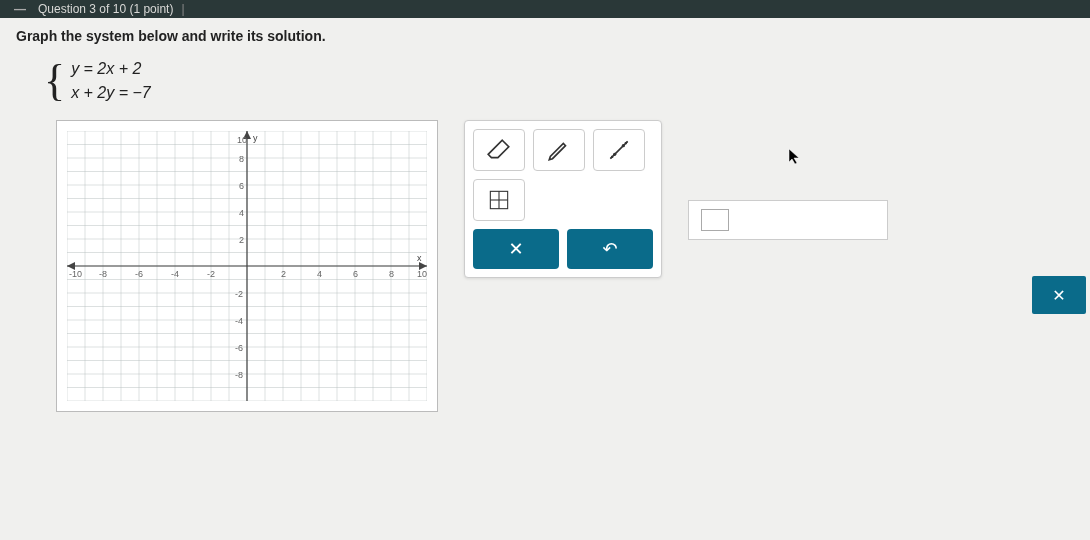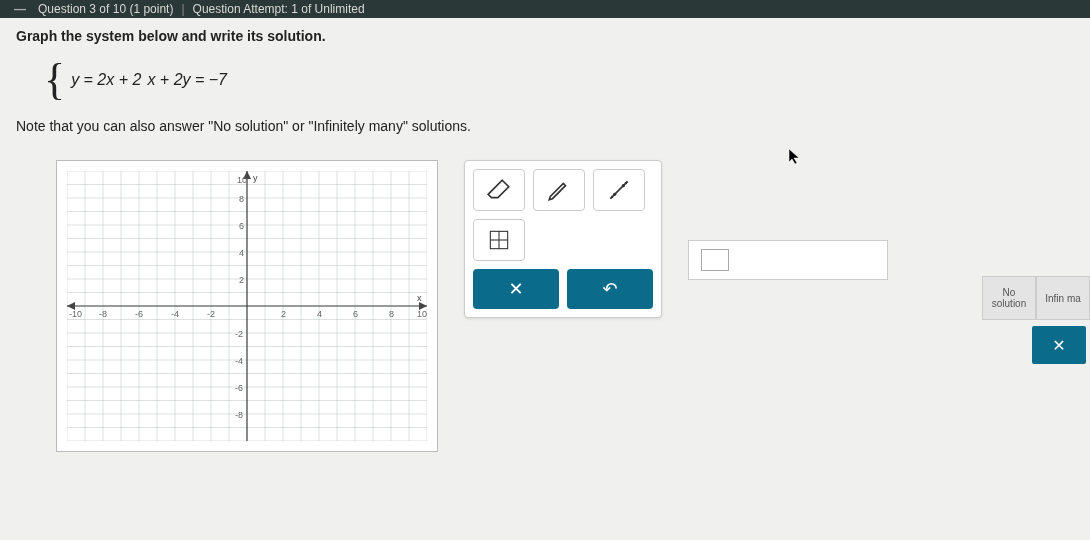--- a/index.html
+++ b/index.html
@@ -4,21 +4,21 @@
 <style>
 * { margin:0; padding:0; box-sizing:border-box; font-family:Arial,sans-serif; }
 body { background:#f0f0ee; width:1090px; height:540px; overflow:hidden; position:relative; }
 .topbar { background:#2a3838; color:#d8d8d6; height:18px; display:flex; align-items:center; padding:0 14px; font-size:12px; }
 .topbar .dash { color:#aaa; margin-right:12px; font-weight:bold; }
 .topbar .divider { margin:0 8px; color:#888; }
 .content { padding:10px 0 0 16px; color:#333; }
 .instr { font-size:14px; font-weight:bold; margin-bottom:16px; color:#222; }
 .equations { display:flex; align-items:center; margin:10px 0 18px 28px; font-family:'Times New Roman',serif; font-size:16px; color:#222; font-style:italic; }
 .brace { font-size:44px; font-family:serif; margin-right:6px; line-height:40px; font-style:normal; }
-.eqcol { display:flex; flex-direction:row; gap:6px; }
+.eqcol { display:flex; flex-direction:column; gap:6px; }
 .note { font-size:14px; color:#222; margin-bottom:26px; }
 .workarea { display:flex; gap:26px; align-items:flex-start; padding-left:40px; }
 .graph-wrap { background:#fff; border:1px solid #bbb; padding:10px; position:relative; }
 .graph { position:relative; width:360px; height:270px; }
 .grid line { stroke:#b8c0c0; stroke-width:0.5; }
 .axis { stroke:#444; stroke-width:1.2; }
 .ticklabel { font-size:9px; fill:#666; font-family:sans-serif; }
 .axislabel { font-size:9px; fill:#444; }
 .toolbox { background:#fff; border:1px solid #ccc; border-radius:4px; padding:8px; width:198px; box-shadow:0 1px 3px rgba(0,0,0,0.1); }
 .toolrow { display:flex; gap:8px; margin-bottom:8px; }
@@ -35,33 +35,31 @@
 .edge-x { width:54px; height:38px; background:#0a6b8a; color:#fff; display:flex; align-items:center; justify-content:center; font-size:16px; cursor:pointer; border-radius:2px; margin-left:auto; margin-right:4px; }
 .cursor { position:absolute; left:788px; top:148px; }
 </style>
 </head>
 <body>
 
 <div class="topbar">
   <span class="dash">—</span>
   <span>Question 3 of 10 (1 point)</span>
   <span class="divider">|</span>
-  <span>Question Attempt: 1 of Unlimited</span>
 </div>
 
 <div class="content">
   <div class="instr">Graph the system below and write its solution.</div>
   <div class="equations">
     <span class="brace">{</span>
     <div class="eqcol">
       <span>y = 2x + 2</span>
       <span>x + 2y = −7</span>
     </div>
   </div>
-  <div class="note">Note that you can also answer "No solution" or "Infinitely many" solutions.</div>
 
   <div class="workarea">
     <div class="graph-wrap">
       <div class="graph">
         <svg width="360" height="270" viewBox="0 0 360 270">
           <g class="grid">
             <line x1="0" y1="0" x2="360" y2="0"></line>
               <line x1="0" y1="13.5" x2="360" y2="13.5"></line>
               <line x1="0" y1="27" x2="360" y2="27"></line>
               <line x1="0" y1="40.5" x2="360" y2="40.5"></line>
@@ -175,28 +173,20 @@
       </div>
     </div>
 
     <div class="solution-panel">
       <input class="sol-input" type="text" value="" style="">
     </div>
   </div>
 </div>
 
 <div class="right-edge">
-  <div class="edge-btns">
-    <div class="edge-btn">
-      <span>No solution</span>
-    </div>
-    <div class="edge-btn">
-      <span>Infin ma</span>
-    </div>
-  </div>
   <div class="edge-x">
     <span>✕</span>
   </div>
 </div>
 
 <svg class="cursor" width="14" height="18">
   <path d="M1 1 L1 14 L4 11 L7 16 L9 15 L6 10 L11 10 Z" fill="#000" stroke="#fff" stroke-width="0.5"></path>
 </svg>
 
 </body></html>

